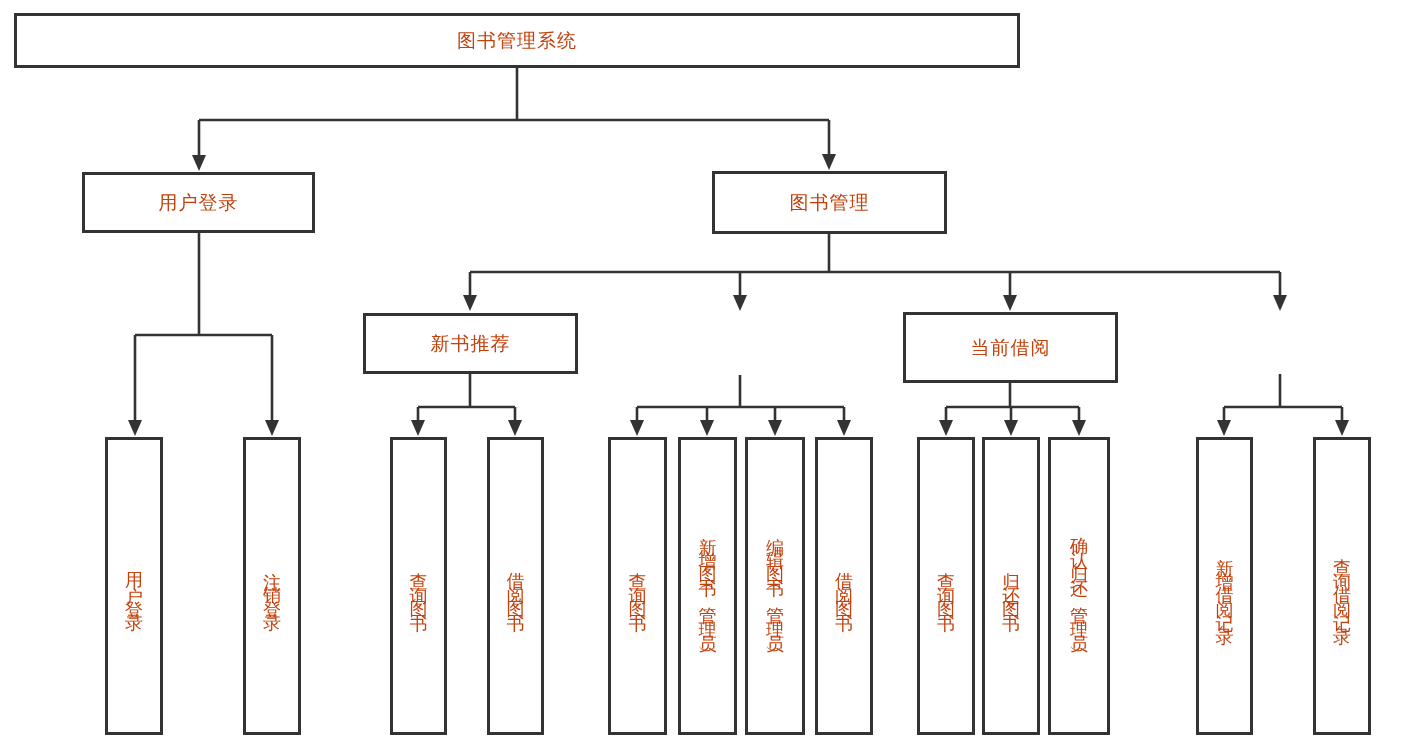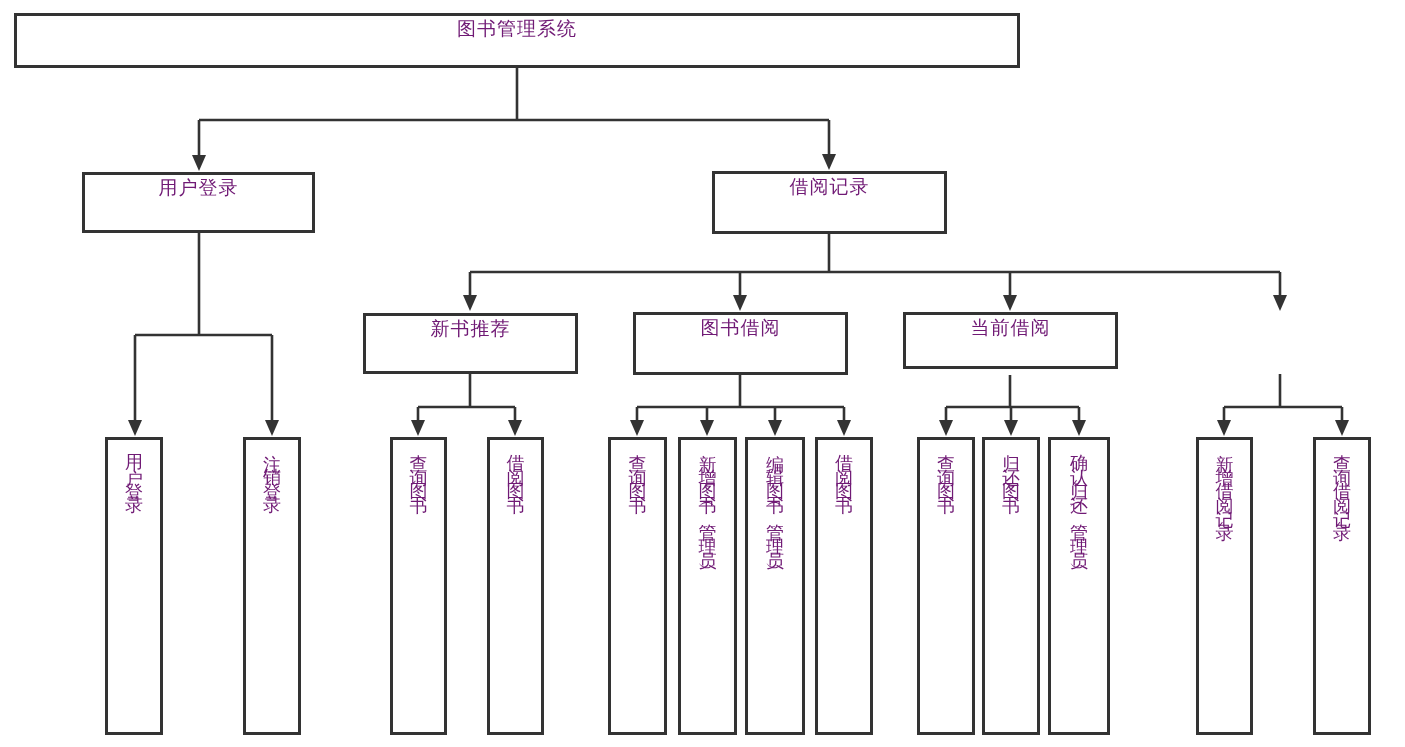--- a/index.html
+++ b/index.html
@@ -9,39 +9,39 @@
     background:#ffffff;
     font-family:"Liberation Sans","DejaVu Sans",sans-serif;
     overflow:hidden;
   }
   .connectors{position:absolute;left:0;top:0;width:1405px;height:747px;}
   .node{
     position:absolute;
     box-sizing:border-box;
     background:#ffffff;
     border:3px solid #333333;
-    display:flex;justify-content:center;
-    color:#701a75;
+    display:flex;align-items:center;justify-content:center;
+    color:#c2410c;
   }
   .hlabel{font-size:19px;letter-spacing:1px;white-space:nowrap;}
   .vlabel{
     writing-mode:vertical-rl;
     text-orientation:mixed;
     font-size:18px;
     letter-spacing:14px;
     line-height:1;
     white-space:nowrap;
   }
   
   #box-root        {left:14px;  top:13px;  width:1006px; height:55px;}
   #box-user-login  {left:82px;  top:172px; width:233px;  height:61px;}
   #box-book-mgmt   {left:712px; top:171px; width:235px;  height:63px;}
   #box-new-rec     {left:363px; top:313px; width:215px;  height:61px;}
   #box-borrow      {left:633px; top:312px; width:215px;  height:63px;}
-  #box-current     {left:903px; top:312px; width:215px;  height:57px;}
+  #box-current     {left:903px; top:312px; width:215px;  height:71px;}
   #box-records     {left:1172px;top:313px; width:214px;  height:61px;}
   
   .leaf{top:437px;height:298px;width:58px;}
   #leaf-user-login {left:105px;}
   #leaf-logout     {left:243px;}
   #leaf-nr-query   {left:390px;width:57px;}
   #leaf-nr-borrow  {left:487px;width:57px;}
   #leaf-bb-query   {left:608px;width:59px;}
   #leaf-bb-add     {left:678px;width:59px;}
   #leaf-bb-edit    {left:745px;width:60px;}
@@ -100,28 +100,25 @@
   </svg>
 
   <div class="node" id="box-root">
     <span class="hlabel">图书管理系统</span>
   </div>
 
   <div class="node" id="box-user-login">
     <span class="hlabel">用户登录</span>
   </div>
   <div class="node" id="box-book-mgmt">
-    <span class="hlabel">借阅记录</span>
+    <span class="hlabel">图书管理</span>
   </div>
 
   <div class="node" id="box-new-rec">
     <span class="hlabel">新书推荐</span>
-  </div>
-  <div class="node" id="box-borrow">
-    <span class="hlabel">图书借阅</span>
   </div>
   <div class="node" id="box-current">
     <span class="hlabel">当前借阅</span>
   </div>
 
   <div class="node leaf" id="leaf-user-login">
     <span class="vlabel">用户登录</span>
   </div>
   <div class="node leaf" id="leaf-logout">
     <span class="vlabel">注销登录</span>

